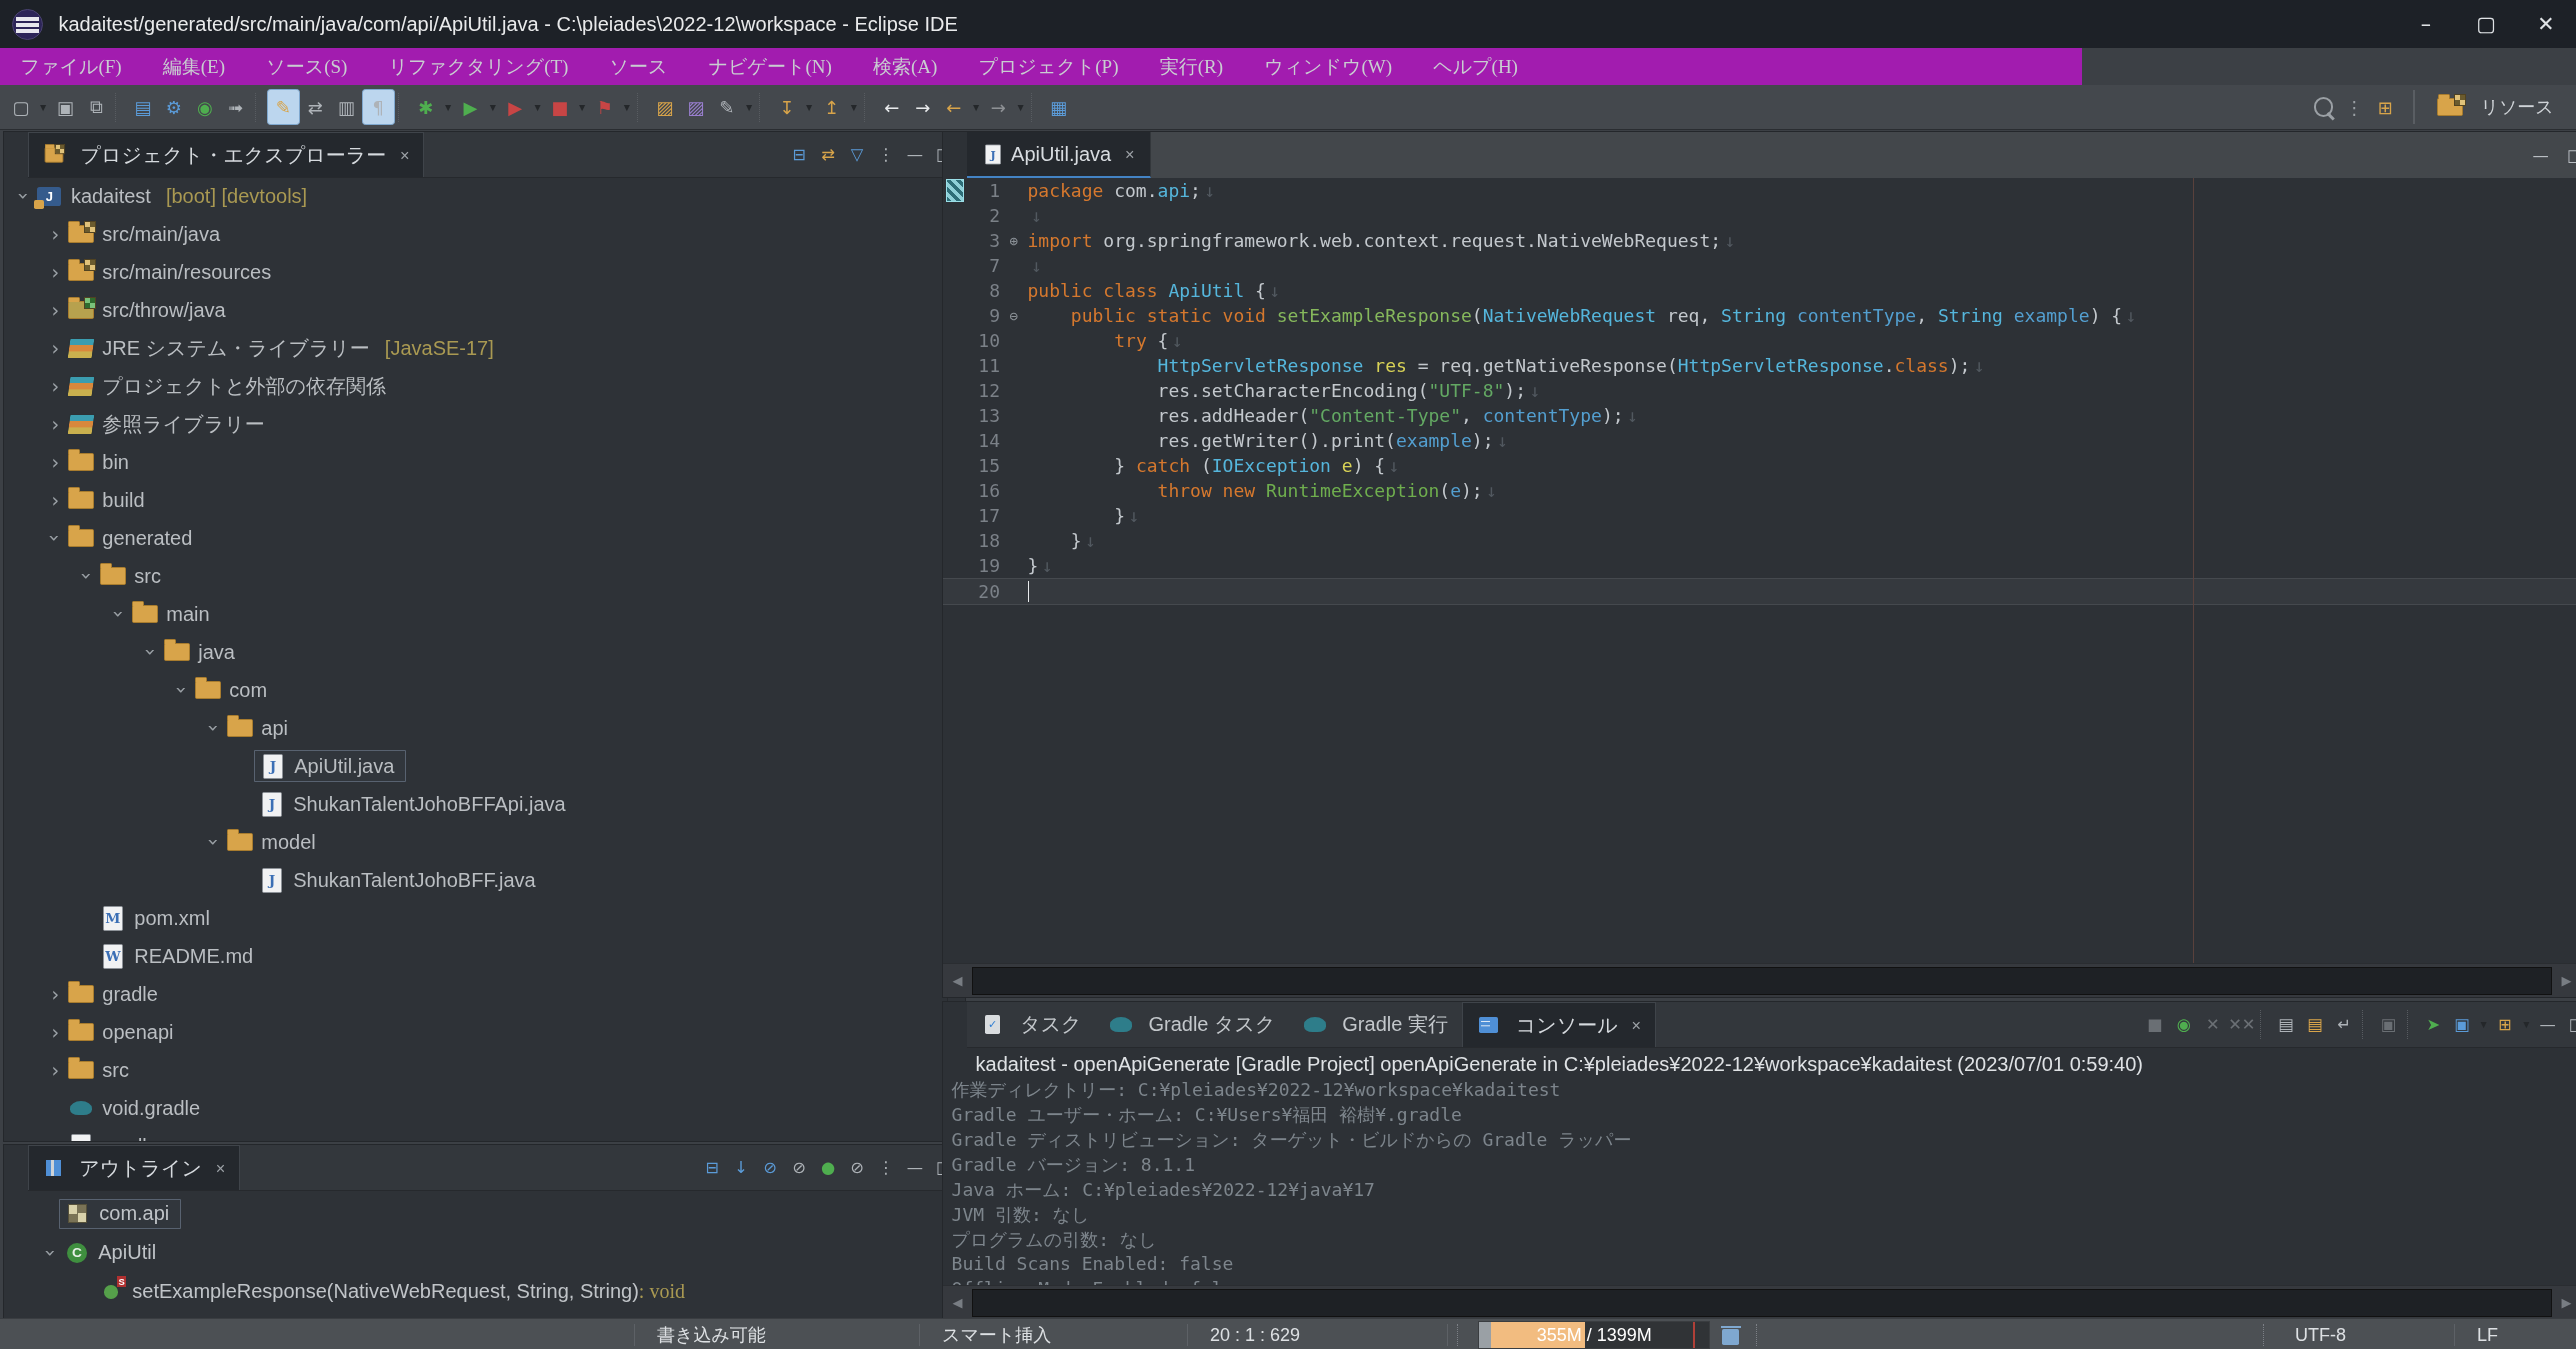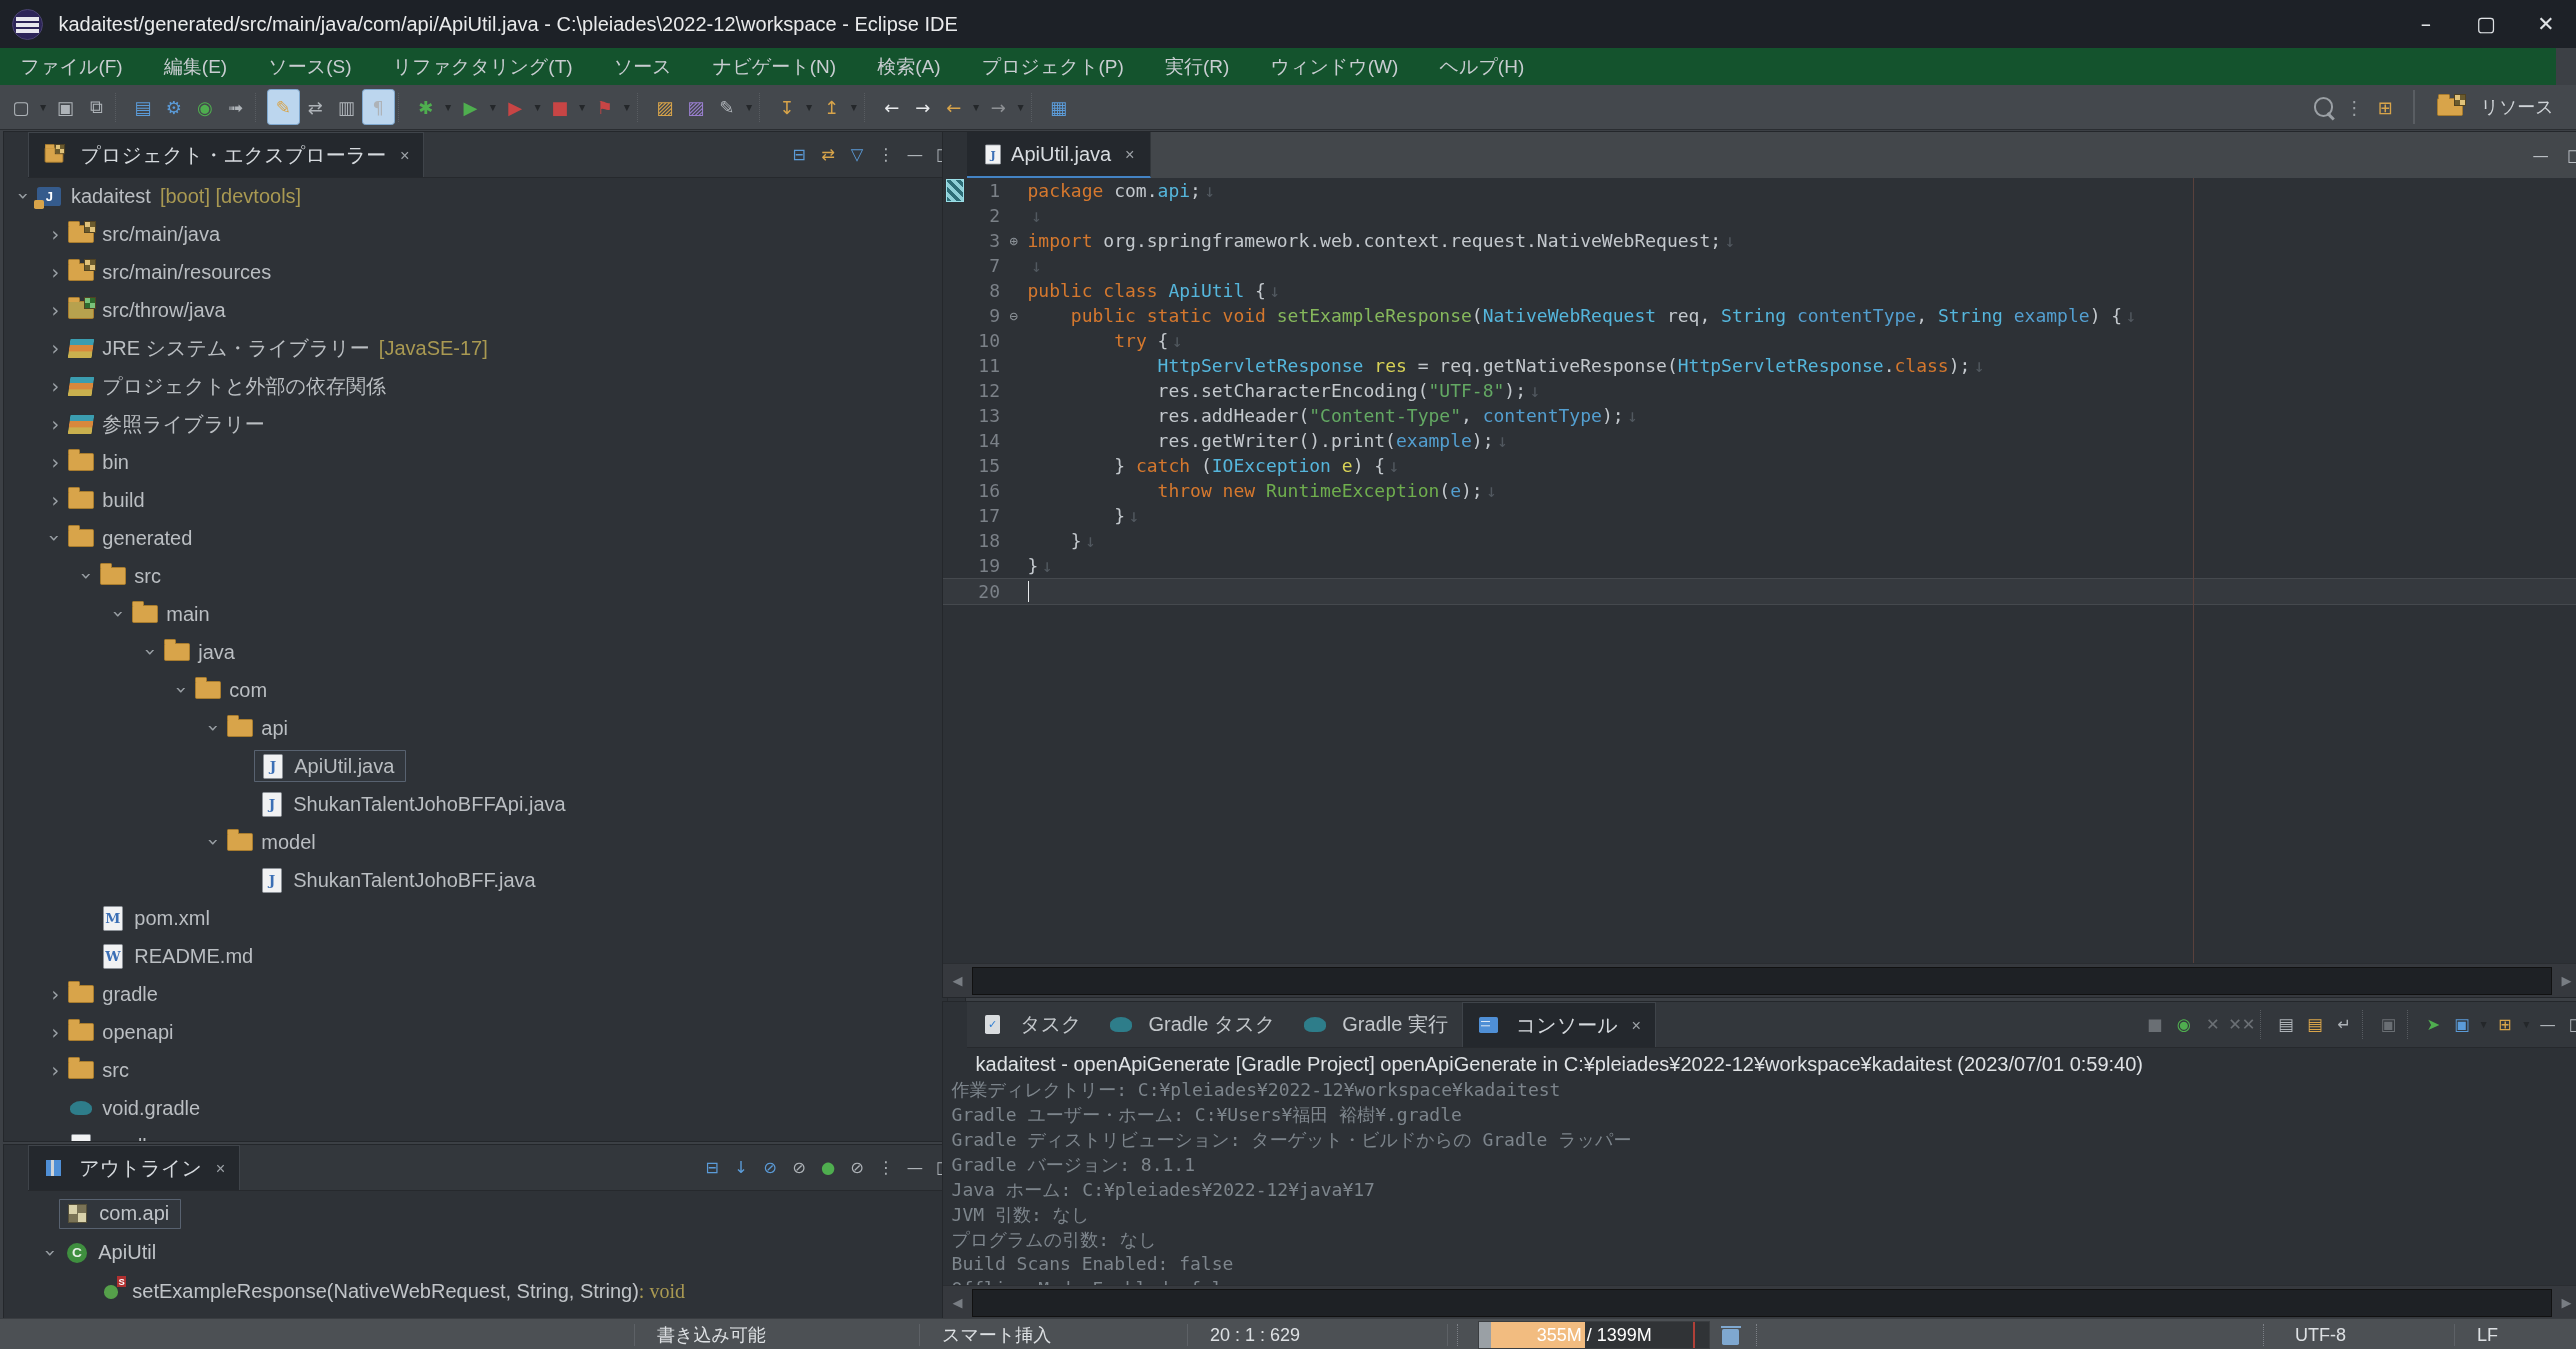--- a/index.html
+++ b/index.html
@@ -11,22 +11,22 @@
             display:flex;align-items:center;color:#e9eaeb;}
   .ec-logo{width:29px;height:29px;border-radius:50%;margin:0 15.5px 0 12px;
            background:#2d2558;position:relative;overflow:hidden;border:0.9px solid #4a4470;}
   .ec-logo:before{content:"";position:absolute;left:3.4px;right:3.4px;top:7.7px;height:3.4px;background:#e8e8ee;
                   box-shadow:0 6px 0 #e8e8ee,0 12px 0 #e8e8ee;}
   .win-title{font-size:20px;white-space:nowrap;}
   .win-btns{margin-left:auto;display:flex;height:100%;}
   .win-btn{width:60px;height:100%;display:flex;align-items:center;justify-content:center;
            font-size:20.6px;color:#dfe2e5;font-family:"DejaVu Sans",sans-serif;}
   
-  .menubar{position:absolute;left:0;top:48px;width:2556px;height:37px;background:#14532d;
-           display:flex;align-items:center;border-bottom:0.9px solid #26292d;}
+  .menubar{position:absolute;left:0;top:48px;width:2082px;height:37px;background:#a21caf;
+           display:flex;align-items:center;border-bottom:0.9px solid #26292d;font-family:Liberation Serif, serif;}
   .menu-item{padding:0 20.6px;font-size:19px;color:#c9cdd1;white-space:nowrap;}
   
   .toolbar{position:absolute;left:0;top:85px;width:2576px;height:44px;background:#44484d;
            display:flex;align-items:center;border-bottom:0.9px solid #2a2d31;}
   .tb-left{display:flex;align-items:center;padding-left:5.2px;}
   .tb-ico{min-width:31px;height:34px;display:flex;align-items:center;justify-content:center;
           font-size:18px;border-radius:3.4px;position:relative;font-family:"DejaVu Sans",sans-serif;}
   .tb-ico.active{background:#bcd6ee;border:0.9px solid #7fa8cf;}
   .tb-caret{width:13.7px;height:34px;display:flex;align-items:center;justify-content:center;
             font-size:10.3px;color:#24272a;}
@@ -48,21 +48,21 @@
   .view-tools{margin-left:auto;display:flex;align-items:center;padding-right:6.9px;}
   .vt-ico{min-width:29px;height:31px;display:flex;align-items:center;justify-content:center;
           font-size:16.3px;color:#b9bec3;font-family:"DejaVu Sans",sans-serif;}
   
   .tree{position:absolute;left:0;top:45px;right:0;bottom:0;overflow:hidden;}
   .trow{height:38px;display:flex;align-items:center;white-space:nowrap;font-size:20px;color:#babec2;}
   .chev{width:22px;display:inline-flex;justify-content:center;color:#9aa0a5;font-size:19px;
         font-family:"DejaVu Sans",sans-serif;}
   .chev.exp{transform:rotate(90deg);}
   .t-ico{width:29px;display:inline-flex;justify-content:center;margin-right:6.9px;}
-  .t-decor{color:#a99952;margin-left:9px;}
+  .t-decor{color:#a99952;margin-left:15px;}
   .sel-box{display:inline-flex;align-items:center;border:0.9px solid #586270;background:#31363c;
            padding:2.6px 10.3px 2.6px 3.4px;margin-left:-3.4px;border-radius:0.9px;}
   
   .i-folder{width:24px;height:16.3px;background:#d8a44a;border-radius:1.7px;position:relative;
             border:0.9px solid #a87c2e;}
   .i-folder:before{content:"";position:absolute;left:-0.9px;top:-5.2px;width:10.3px;height:4.3px;
                    background:#d8a44a;border:0.9px solid #a87c2e;border-bottom:none;border-radius:1.7px 1.7px 0 0;}
   .i-pkg:after{content:"";position:absolute;right:-3.4px;top:-5.2px;width:10.3px;height:10.3px;
                background:conic-gradient(#6b5b2e 0 25%,#e0c27a 0 50%,#6b5b2e 0 75%,#e0c27a 0);
                border:0.9px solid #514322;}

